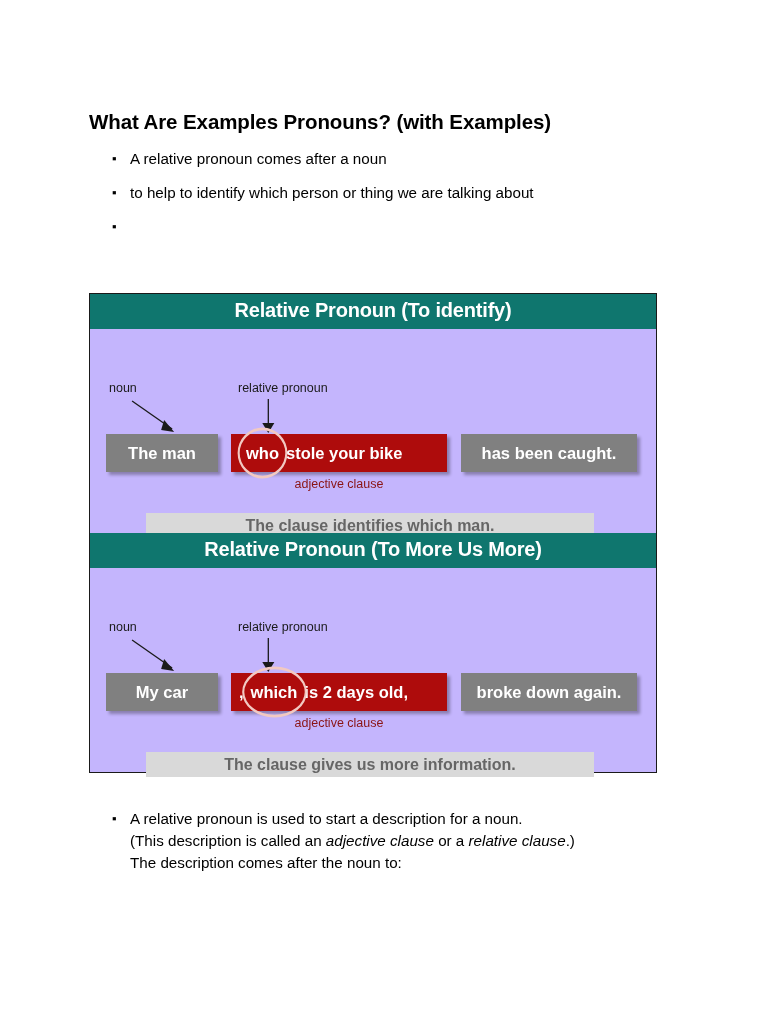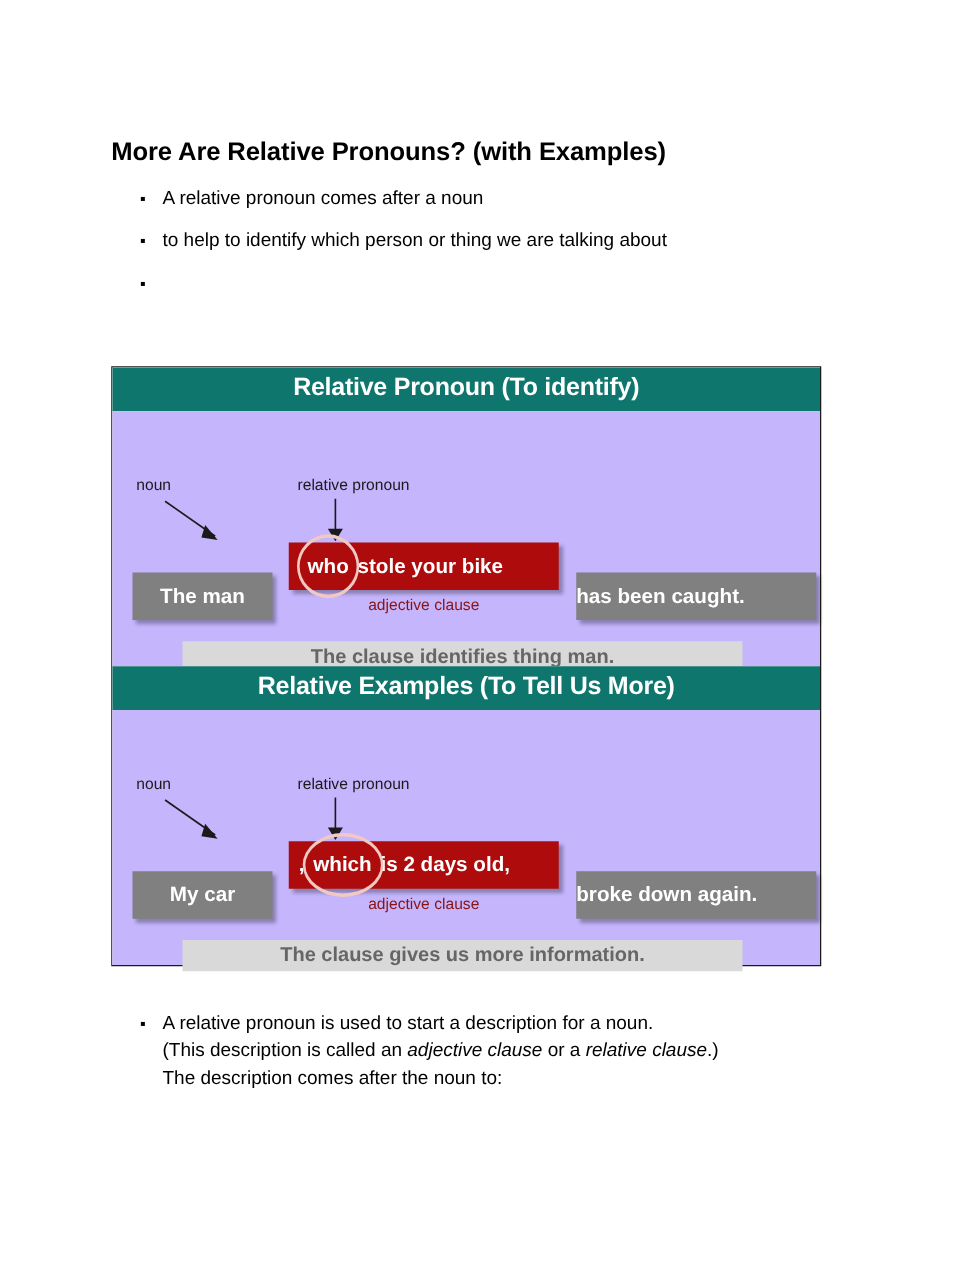--- a/index.html
+++ b/index.html
@@ -112,26 +112,26 @@
     top: 0;
     height: 38px;
     line-height: 38px;
     color: #ffffff;
     font-size: 16.5px;
     font-weight: bold;
     box-sizing: border-box;
     box-shadow: 3px 3px 3px rgba(0,0,0,0.30);
     white-space: nowrap;
   }
-  .chunk-grey { background: #808080; text-align: center; margin-top: 24px; }
+  .chunk-grey { background: #808080; text-align: center; }
   .chunk-red  { background: #ae0c0c; text-align: left; }
 
   .chunk-subject { left: 16px;  width: 112px; }
   .chunk-clause  { left: 141px; width: 216px; padding-left: 8px; }
-  .chunk-predicate { left: 371px; width: 192px; text-align: left; }
+  .chunk-predicate { left: 371px; width: 176px; text-align: center; }
 
   .circled {
     position: relative;
     display: inline-block;
     padding: 0 7px;
     z-index: 2;
   }
   .circled::after {
     content: "";
     position: absolute;
@@ -181,21 +181,21 @@
   .bottom-text {
     font-size: 15.2px;
     line-height: 22px;
   }
   .bottom-text .ln { white-space: nowrap; display: block; }
   .bottom-text i { font-style: italic; }
 </style>
 </head>
 <body>
 
-<div class="page-title">More Are Relative Pronouns? (with Examples)</div>
+<div class="page-title">What Are Examples Pronouns? (with Examples)</div>
 
 <div class="top-list">
   <div class="bullet-row">
     <span class="bullet-mark">▪</span>
     <span class="bullet-text">A relative pronoun comes after a noun</span>
   </div>
   <div class="bullet-row">
     <span class="bullet-mark">▪</span>
     <span class="bullet-text">to help to identify which person or thing we are talking about</span>
   </div>
@@ -224,26 +224,26 @@
 
       <div class="chunk-row">
         <div class="chunk chunk-grey chunk-subject">The man</div>
         <div class="chunk chunk-red chunk-clause">
           <span class="circled">who</span><span>stole your bike</span>
         </div>
         <div class="chunk chunk-grey chunk-predicate">has been caught.</div>
       </div>
 
       <div class="clause-caption">adjective clause</div>
-      <div class="summary-band">The clause identifies thing man.</div>
+      <div class="summary-band">The clause identifies which man.</div>
     </div>
   </div>
 
   <div class="panel">
-    <div class="panel-title">Relative Examples (To Tell Us More)</div>
+    <div class="panel-title">Relative Pronoun (To More Us More)</div>
     <div class="panel-body">
 
       <div class="callout-label lbl-noun">noun</div>
       <div class="callout-label lbl-relpro">relative pronoun</div>
 
       <svg class="arrow-svg" viewBox="0 0 565 204" preserveAspectRatio="none">
         <g stroke="#1a1a1a" stroke-width="1.3" fill="none">
           <line x1="42" y1="72" x2="82" y2="100"></line>
           <path d="M74 91 L84 103 L71 101" fill="#1a1a1a" stroke="none"></path>
           <line x1="178" y1="70" x2="178" y2="101"></line>

